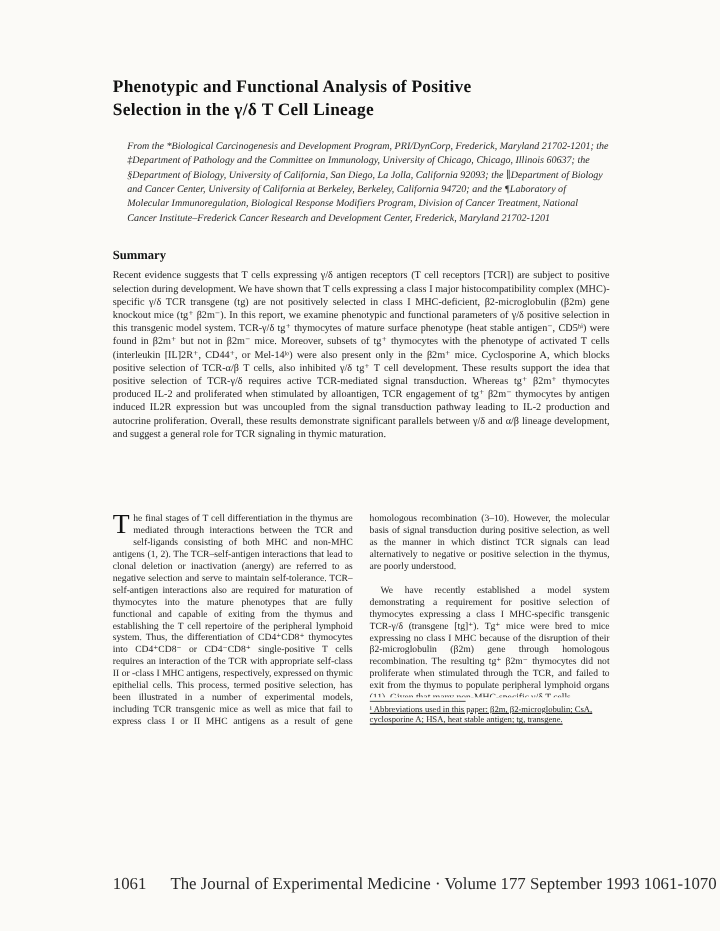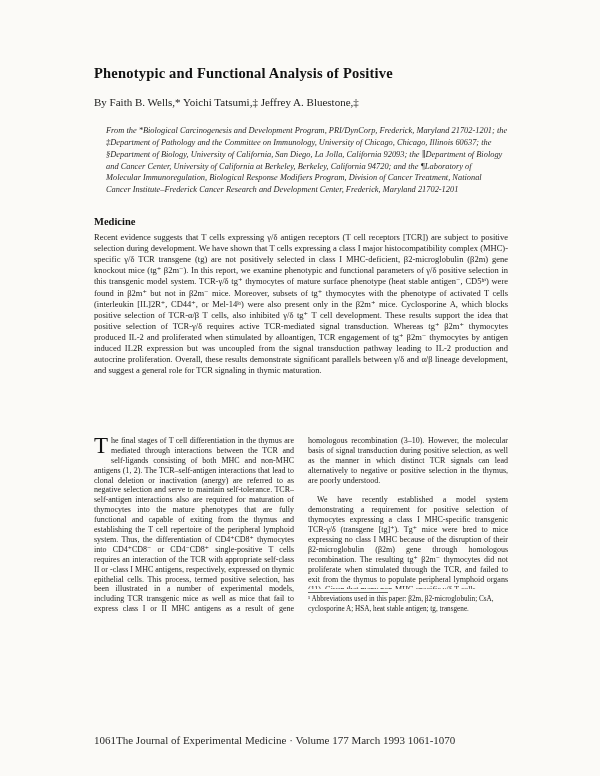--- a/index.html
+++ b/index.html
@@ -29,45 +29,45 @@
   .summary-text { margin: 5px 0 0 0; font-size: 8.5px; line-height: 1.3; text-align: justify; color: #202020; }
   .columns { display: flex; gap: 14px; margin-top: 60px; height: 178px; overflow: hidden; }
   .col { width: 200px; font-size: 8px; line-height: 1.24; text-align: justify; color: #202020; overflow: hidden; }
   .dropcap { float: left; font-size: 23px; line-height: 0.82; padding: 1px 3px 0 0; color: #111; }
   .col-right { display: flex; flex-direction: column; }
   .paras { flex: 1 1 auto; overflow: hidden; }
   .para { margin: 0; }
   .para.indent { text-indent: 9px; margin-top: 10px; }
   .footnote-block { flex: 0 0 auto; padding-top: 3px; }
   .footnote-rule { width: 80px; border-top: 1px solid #666; margin-bottom: 2px; }
-  .footnote { margin: 0; font-size: 7.2px; line-height: 1.28; text-align: left; }
+  .footnote { margin: 0; font-size: 7.2px; line-height: 1.28; text-align: left; text-decoration: underline; }
   .footer {
     position: absolute; left: 94px; right: 94px; bottom: 30px;
-    font-size: 11px; color: #2a2a2a;
-    display: flex; align-items: baseline; 
+    font-size: 14px; color: #2a2a2a;
+    display: flex; align-items: baseline; gap: 20px;
     white-space: nowrap;
   }
 </style>
 </head>
 <body>
 
 <div class="page">
   <div class="content">
 
     <h1 class="title">
       <span class="line">Phenotypic and Functional Analysis of Positive</span>
+      <span class="line">Selection in the γ/δ T Cell Lineage</span>
     </h1>
 
     <div class="byline">
-      <span class="line">By Faith B. Wells,* Yoichi Tatsumi,‡ Jeffrey A. Bluestone,‡</span>
     </div>
 
     <p class="affiliations">From the *Biological Carcinogenesis and Development Program, PRI/DynCorp, Frederick, Maryland 21702-1201; the ‡Department of Pathology and the Committee on Immunology, University of Chicago, Chicago, Illinois 60637; the §Department of Biology, University of California, San Diego, La Jolla, California 92093; the ∥Department of Biology and Cancer Center, University of California at Berkeley, Berkeley, California 94720; and the ¶Laboratory of Molecular Immunoregulation, Biological Response Modifiers Program, Division of Cancer Treatment, National Cancer Institute–Frederick Cancer Research and Development Center, Frederick, Maryland 21702-1201</p>
 
-    <h2 class="summary-heading">Medicine</h2>
+    <h2 class="summary-heading">Summary</h2>
     <p class="summary-text">Recent evidence suggests that T cells expressing γ/δ antigen receptors (T cell receptors [TCR]) are subject to positive selection during development. We have shown that T cells expressing a class I major histocompatibility complex (MHC)-specific γ/δ TCR transgene (tg) are not positively selected in class I MHC-deficient, β2-microglobulin (β2m) gene knockout mice (tg⁺ β2m⁻). In this report, we examine phenotypic and functional parameters of γ/δ positive selection in this transgenic model system. TCR-γ/δ tg⁺ thymocytes of mature surface phenotype (heat stable antigen⁻, CD5ʰⁱ) were found in β2m⁺ but not in β2m⁻ mice. Moreover, subsets of tg⁺ thymocytes with the phenotype of activated T cells (interleukin [IL]2R⁺, CD44⁺, or Mel-14ˡᵒ) were also present only in the β2m⁺ mice. Cyclosporine A, which blocks positive selection of TCR-α/β T cells, also inhibited γ/δ tg⁺ T cell development. These results support the idea that positive selection of TCR-γ/δ requires active TCR-mediated signal transduction. Whereas tg⁺ β2m⁺ thymocytes produced IL-2 and proliferated when stimulated by alloantigen, TCR engagement of tg⁺ β2m⁻ thymocytes by antigen induced IL2R expression but was uncoupled from the signal transduction pathway leading to IL-2 production and autocrine proliferation. Overall, these results demonstrate significant parallels between γ/δ and α/β lineage development, and suggest a general role for TCR signaling in thymic maturation.</p>
 
     <div class="columns">
       <div class="col col-left">
         <span class="dropcap">T</span><span>he final stages of T cell differentiation in the thymus are mediated through interactions between the TCR and self-ligands consisting of both MHC and non-MHC antigens (1, 2). The TCR–self-antigen interactions that lead to clonal deletion or inactivation (anergy) are referred to as negative selection and serve to maintain self-tolerance. TCR–self-antigen interactions also are required for maturation of thymocytes into the mature phenotypes that are fully functional and capable of exiting from the thymus and establishing the T cell repertoire of the peripheral lymphoid system. Thus, the differentiation of CD4⁺CD8⁺ thymocytes into CD4⁺CD8⁻ or CD4⁻CD8⁺ single-positive T cells requires an interaction of the TCR with appropriate self-class II or -class I MHC antigens, respectively, expressed on thymic epithelial cells. This process, termed positive selection, has been illustrated in a number of experimental models, including TCR transgenic mice as well as mice that fail to express class I or II MHC antigens as a result of gene disruption through</span>
       </div>
       <div class="col col-right">
         <div class="paras">
           <p class="para">homologous recombination (3–10). However, the molecular basis of signal transduction during positive selection, as well as the manner in which distinct TCR signals can lead alternatively to negative or positive selection in the thymus, are poorly understood.</p>
           <p class="para indent">We have recently established a model system demonstrating a requirement for positive selection of thymocytes expressing a class I MHC-specific transgenic TCR-γ/δ (transgene [tg]⁺). Tg⁺ mice were bred to mice expressing no class I MHC because of the disruption of their β2-microglobulin (β2m) gene through homologous recombination. The resulting tg⁺ β2m⁻ thymocytes did not proliferate when stimulated through the TCR, and failed to exit from the thymus to populate peripheral lymphoid organs (11). Given that many non-MHC-specific γ/δ T cells</p>
@@ -76,15 +76,15 @@
           <div class="footnote-rule"></div>
           <p class="footnote">¹ Abbreviations used in this paper: β2m, β2-microglobulin; CsA, cyclosporine A; HSA, heat stable antigen; tg, transgene.</p>
         </div>
       </div>
     </div>
 
   </div>
 
   <div class="footer">
     <span class="page-number">1061</span>
-    <span class="journal-line">The Journal of Experimental Medicine · Volume 177  March 1993  1061-1070</span>
+    <span class="journal-line">The Journal of Experimental Medicine · Volume 177  September 1993  1061-1070</span>
   </div>
 </div>
 
 </body></html>

